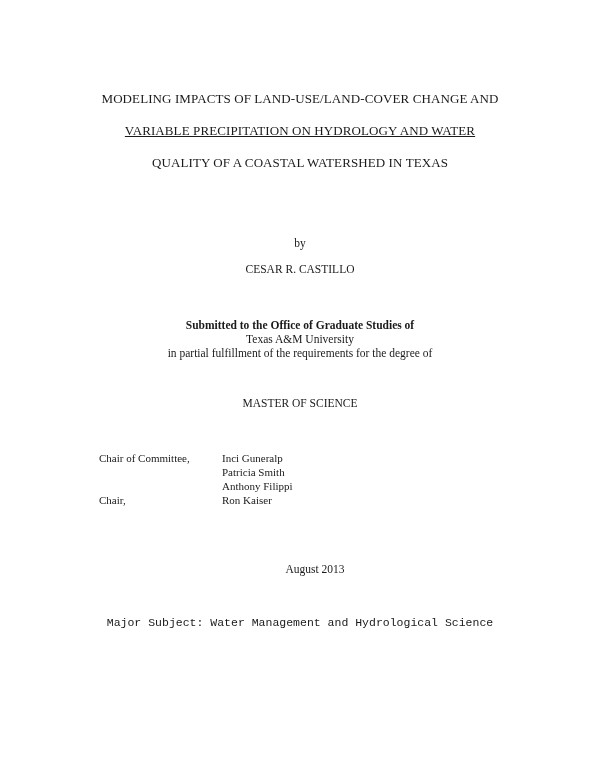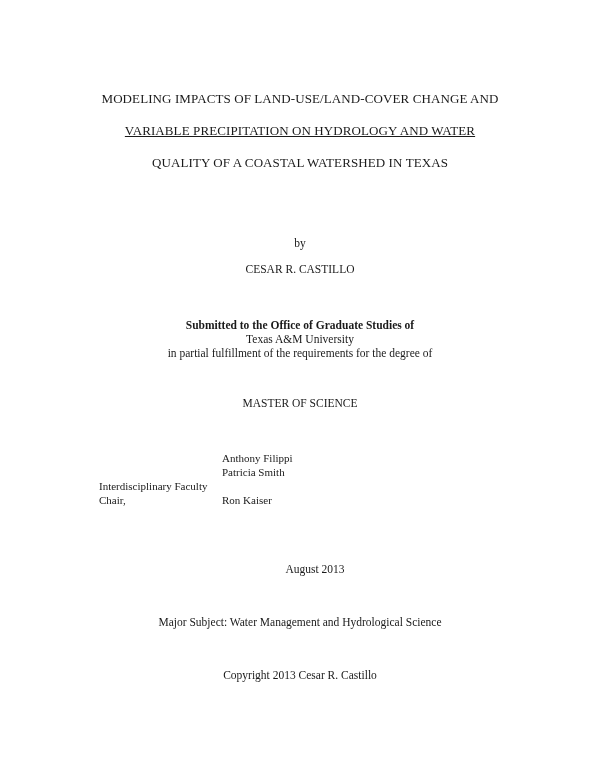--- a/index.html
+++ b/index.html
@@ -66,34 +66,33 @@
   <div class="center" style="top:263px;">CESAR R. CASTILLO</div>
 
   <div class="center" style="top:319px;font-weight:bold;">Submitted to the Office of Graduate Studies of</div>
   <div class="center" style="top:333px;">Texas A&amp;M University</div>
   <div class="center" style="top:347px;">in partial fulfillment of the requirements for the degree of</div>
 
   <div class="center" style="top:373px;margin-top:24px;">MASTER OF SCIENCE</div>
 
   <div class="committee">
     <div class="committee-row">
-      <span class="committee-role"></span>
-      <span class="committee-name">Anthony Filippi</span>
+      <span class="committee-role">Chair of Committee,</span>
+      <span class="committee-name">Inci Guneralp</span>
     </div>
     <div class="committee-row">
       <span class="committee-role"></span>
       <span class="committee-name">Patricia Smith</span>
     </div>
     <div class="committee-row">
-      <span class="committee-role">Interdisciplinary Faculty</span>
-      <span class="committee-name"></span>
+      <span class="committee-role"></span>
+      <span class="committee-name">Anthony Filippi</span>
     </div>
     <div class="committee-row">
       <span class="committee-role">Chair,</span>
       <span class="committee-name">Ron Kaiser</span>
     </div>
   </div>
 
   <div class="center" style="top:563px;padding-left:15px;">August 2013</div>
-  <div class="center" style="top:616px;">Major Subject: Water Management and Hydrological Science</div>
-  <div class="center" style="top:669px;">Copyright 2013 Cesar R. Castillo</div>
+  <div class="center" style="top:616px;font-family:Liberation Mono, monospace;">Major Subject: Water Management and Hydrological Science</div>
 
 </div>
 
 </body></html>

